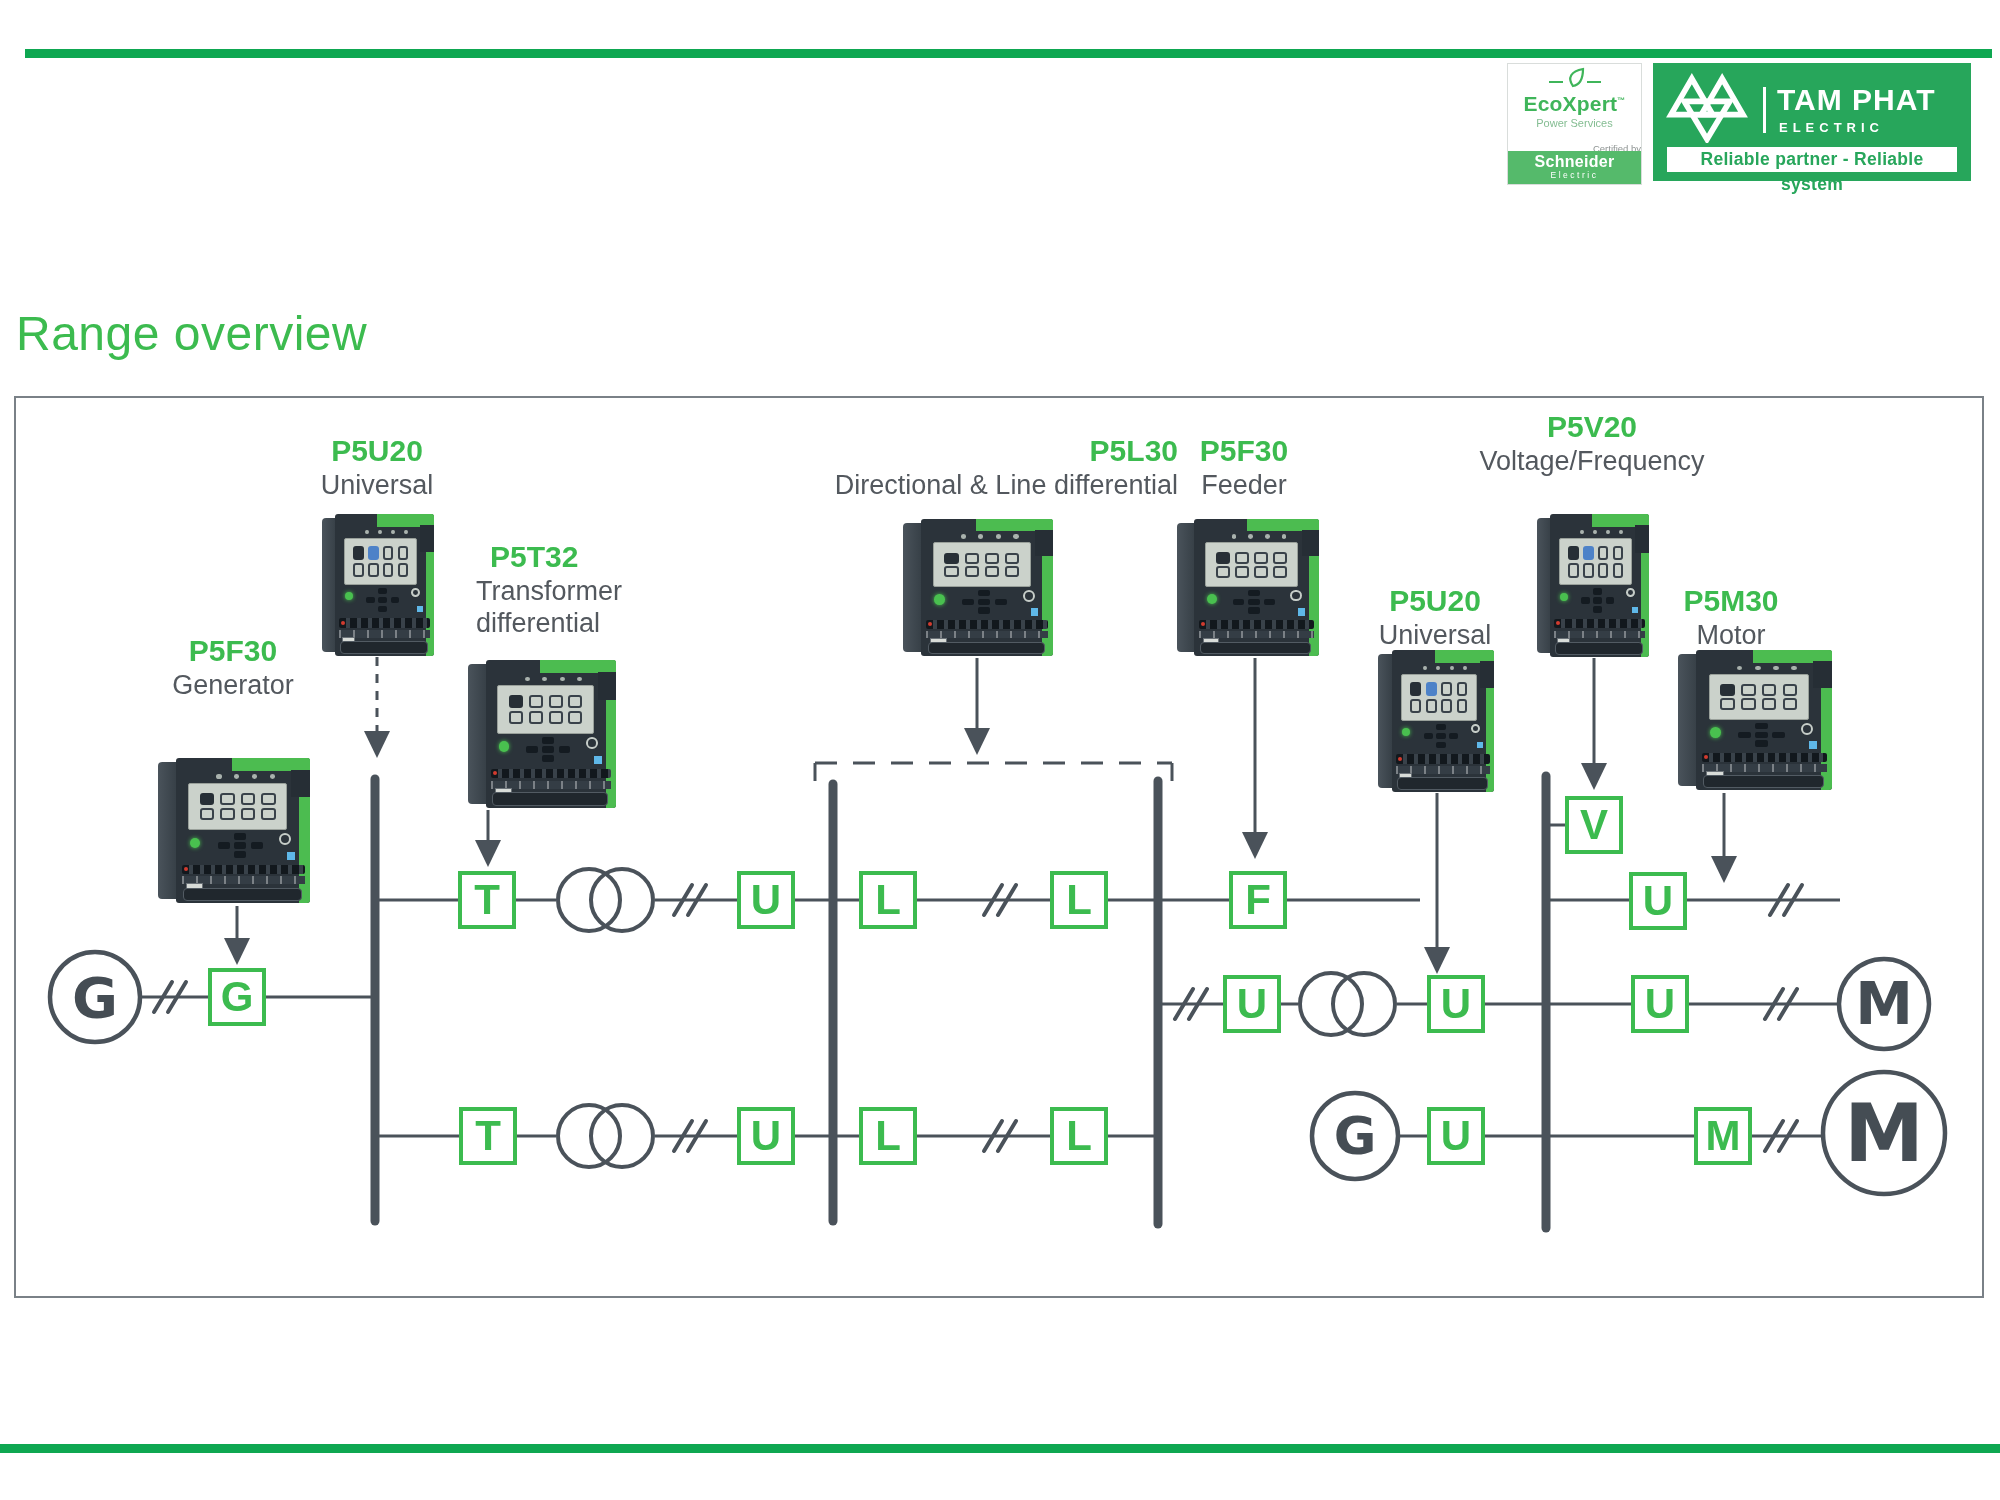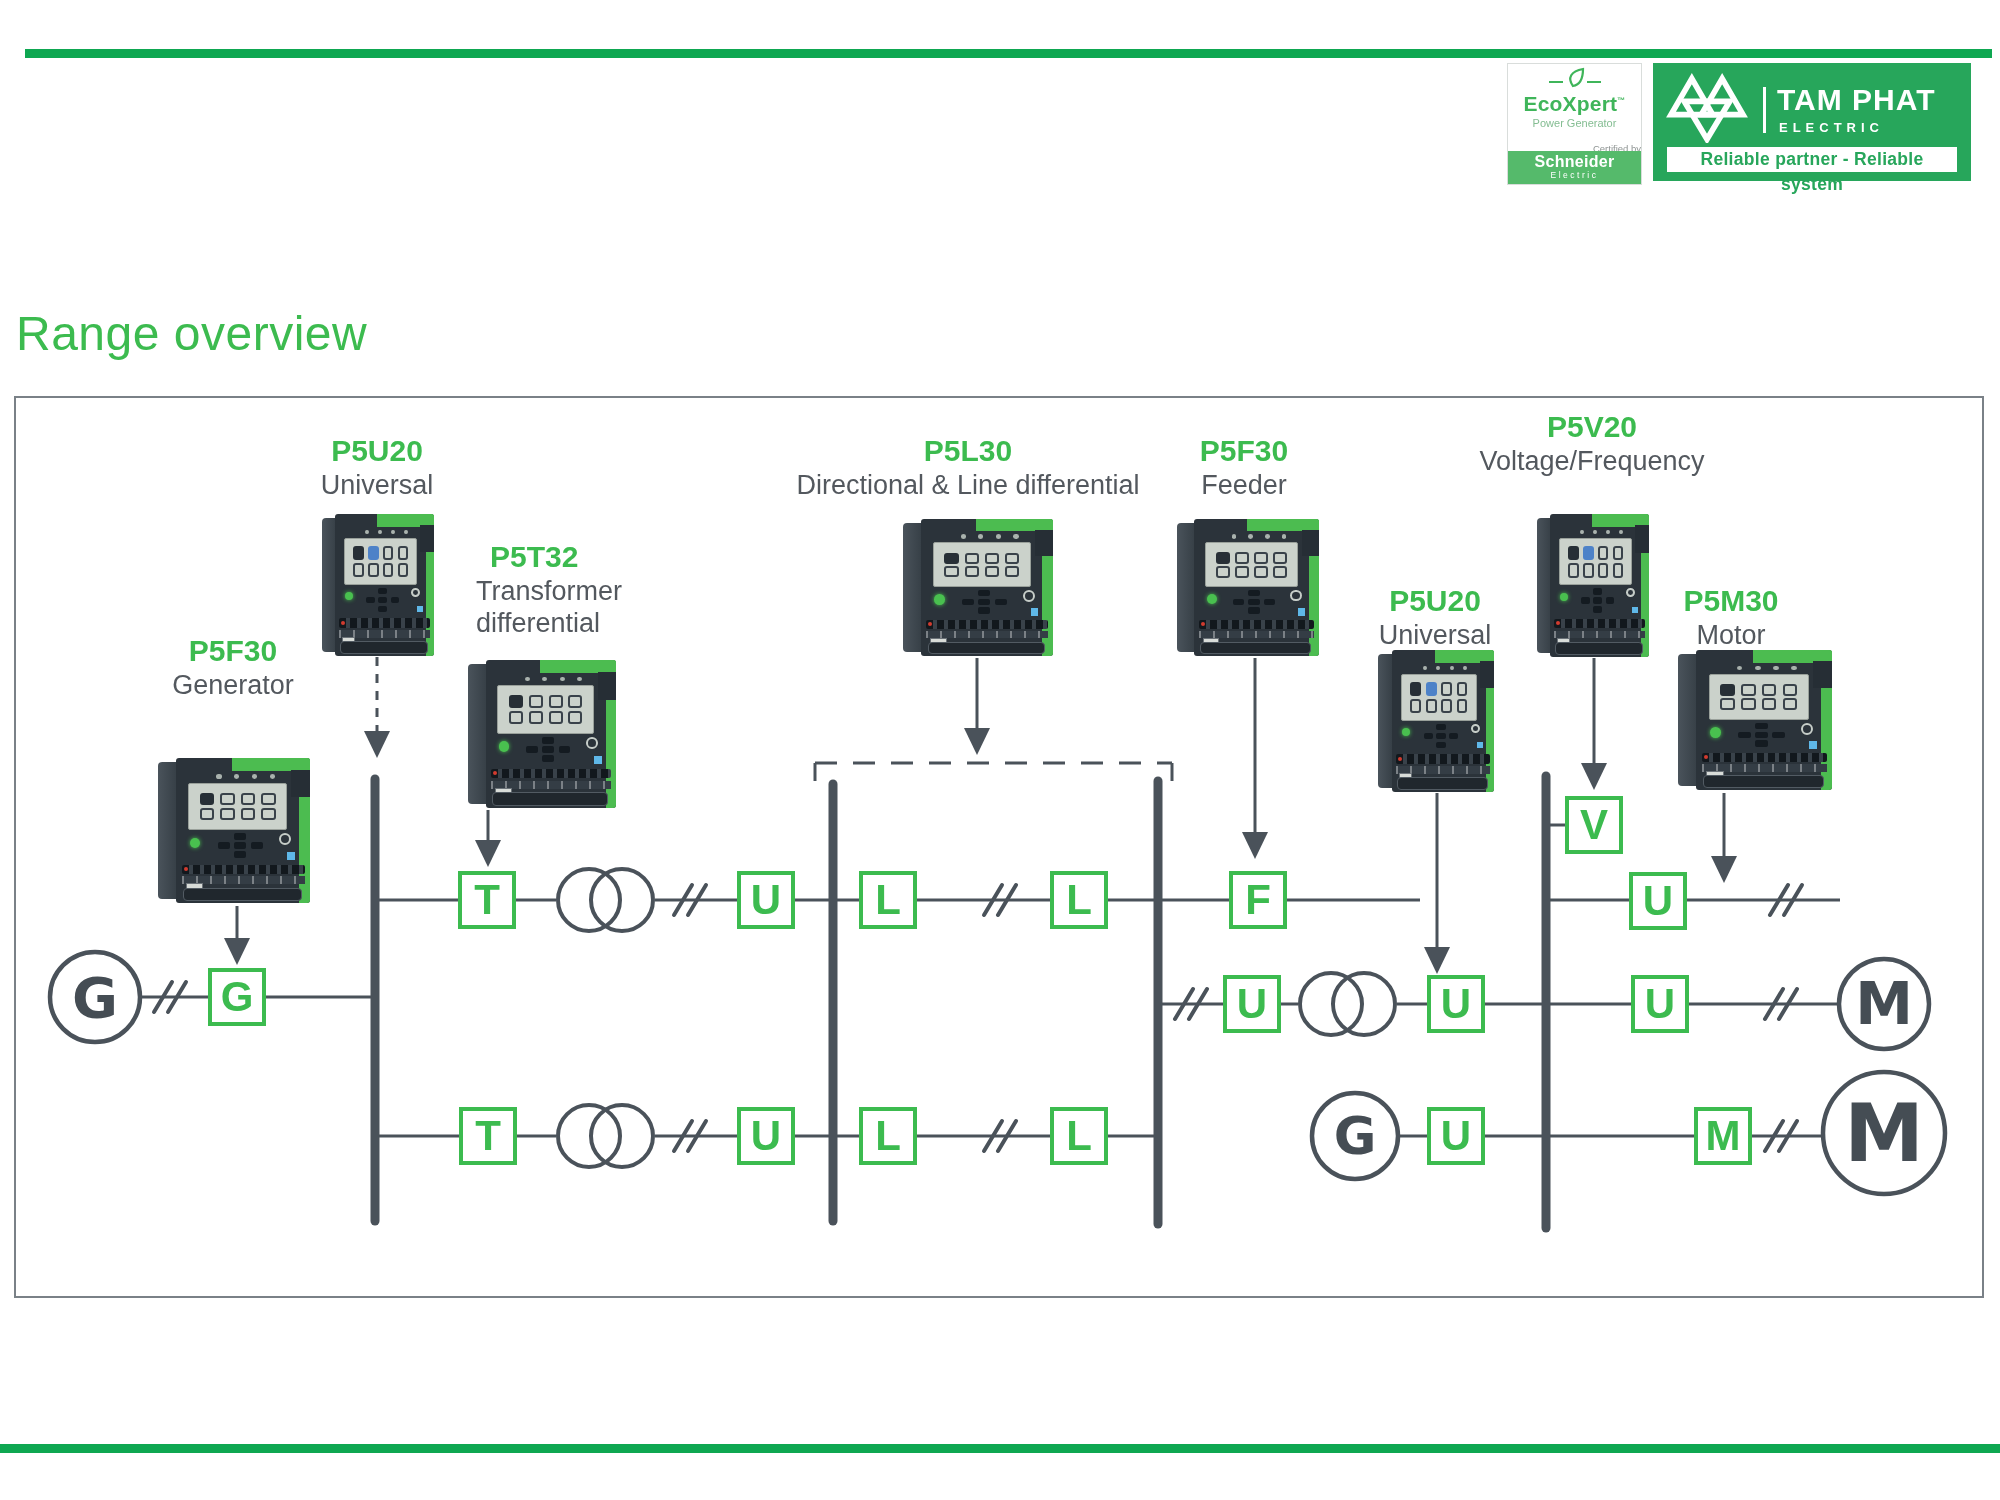--- a/index.html
+++ b/index.html
@@ -102,21 +102,21 @@
 
   <div class="abs" id="ecoxpert">
     <div class="eco-leafrow">
       <svg width="64" height="22" viewBox="0 0 64 22">
         <line x1="6" y1="15" x2="20" y2="15" stroke="#3fb55a" stroke-width="2"></line>
         <path d="M30 19 C24 11 28 4 40 2 C40 13 36 18 30 19 Z" fill="none" stroke="#3fb55a" stroke-width="2.2"></path>
         <line x1="44" y1="15" x2="58" y2="15" stroke="#3fb55a" stroke-width="2"></line>
       </svg>
     </div>
     <div class="eco-name"><span>EcoXpert</span><sup>™</sup></div>
-    <div class="eco-sub">Power Generator</div>
+    <div class="eco-sub">Power Services</div>
     <div class="eco-cert">Certified by</div>
     <div class="eco-band">
       <div class="b1">Schneider</div>
       <div class="b2">Electric</div>
     </div>
   </div>
 
   <div class="abs" id="page-title">Range overview</div>
 
   <div class="abs" id="tamphat">
@@ -544,21 +544,21 @@
   </div>
   <div class="plabel" style="left:252px;top:434px;width:250px;">
     <div class="pmodel">P5U20</div>
     <div class="pdesc">Universal</div>
   </div>
   <div class="plabel left" style="left:476px;top:540px;width:260px;">
     <div class="pmodel">P5T32</div>
     <div class="pdesc">Transformer</div>
     <div class="pdesc2">differential</div>
   </div>
-  <div class="plabel" style="left:758px;top:434px;width:420px;">
+  <div class="plabel" style="left:758px;top:434px;width:420px;text-align:right;">
     <div class="pmodel">P5L30</div>
     <div class="pdesc">Directional &amp; Line differential</div>
   </div>
   <div class="plabel" style="left:1144px;top:434px;width:200px;">
     <div class="pmodel">P5F30</div>
     <div class="pdesc">Feeder</div>
   </div>
   <div class="plabel" style="left:1335px;top:584px;width:200px;">
     <div class="pmodel">P5U20</div>
     <div class="pdesc">Universal</div>

